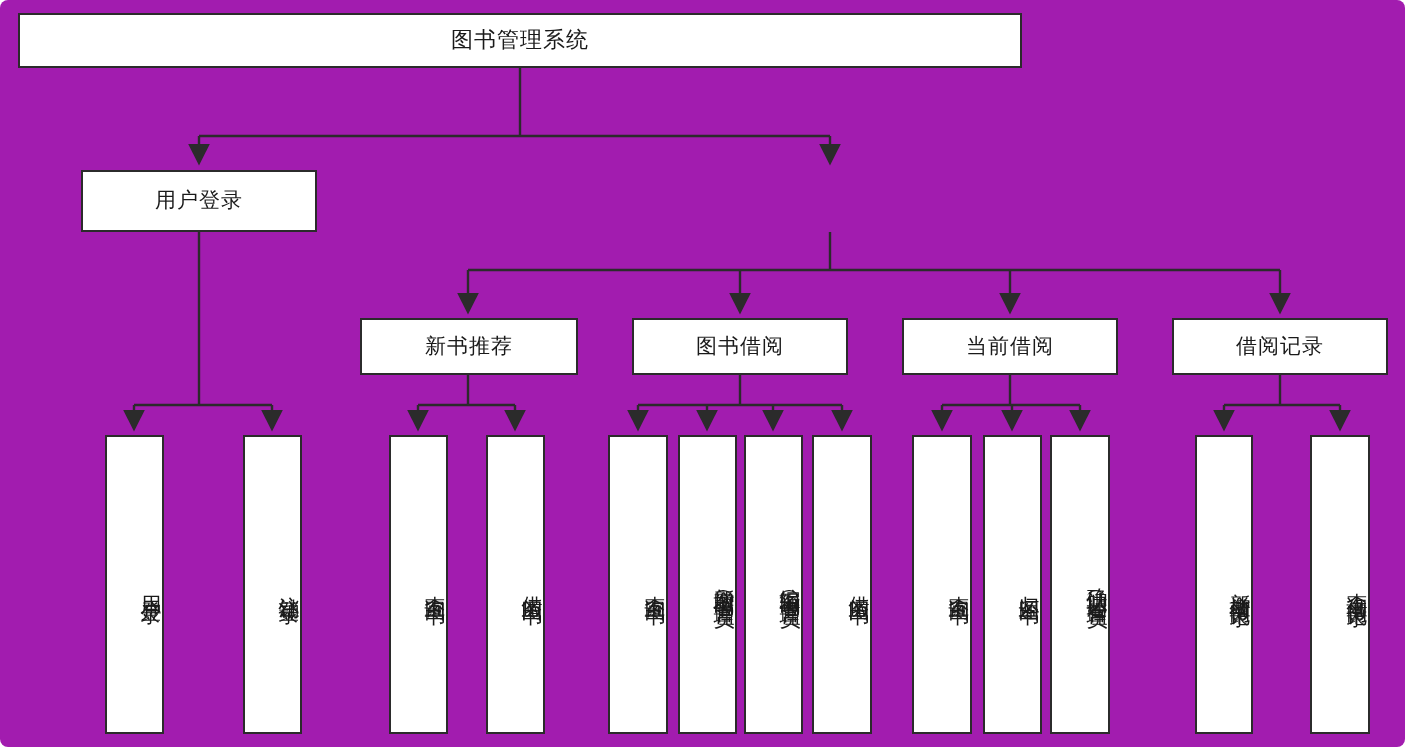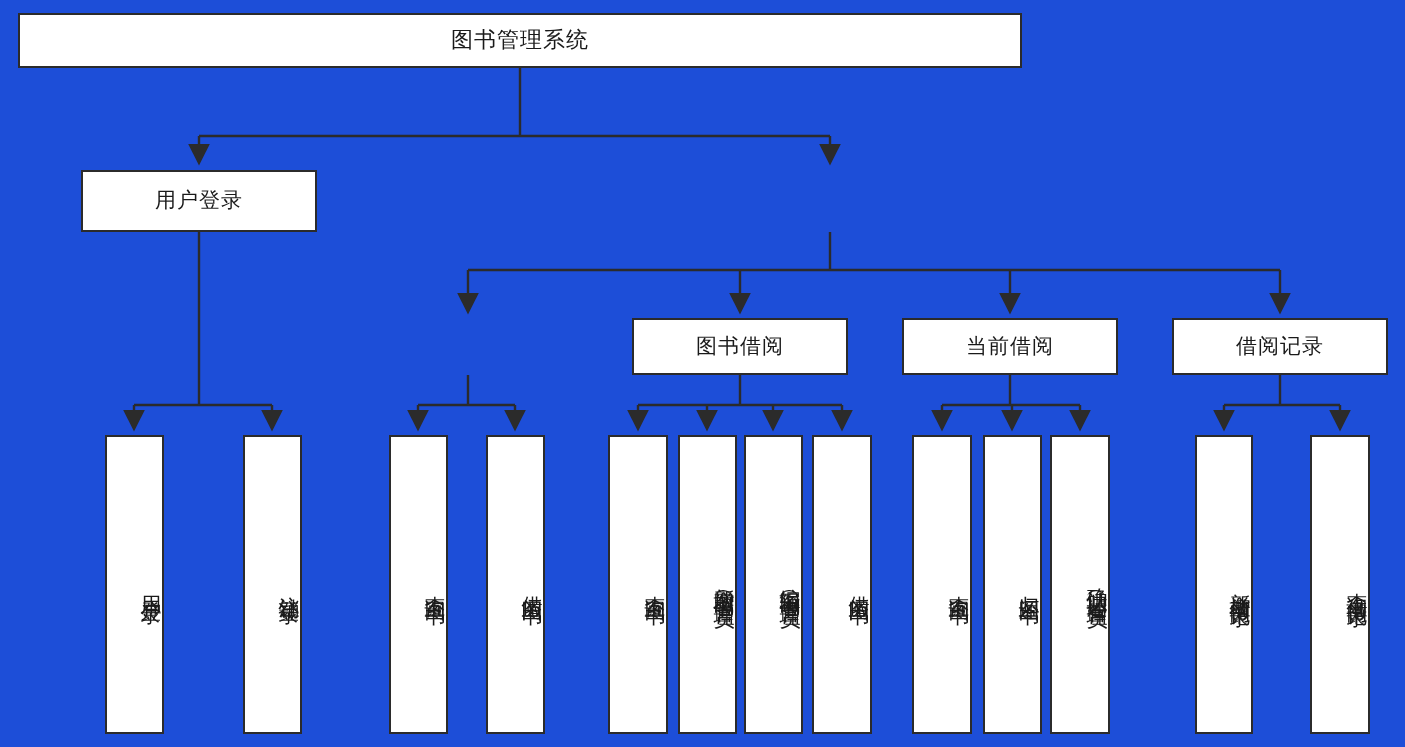--- a/index.html
+++ b/index.html
@@ -8,22 +8,23 @@
     padding: 0;
     background: #ffffff;
   }
   body {
     font-family: "DejaVu Sans", "Liberation Sans", sans-serif;
   }
   #diagram {
     position: relative;
     width: 1405px;
     height: 747px;
-    background: #1d4ed8;
+    background: #a21caf;
     overflow: hidden;
+    border-radius: 8px;
   }
   #edges {
     position: absolute;
     left: 0;
     top: 0;
     width: 1405px;
     height: 747px;
     pointer-events: none;
   }
   .node {
@@ -118,20 +119,21 @@
       <path d="M 1224 405 L 1340 405"></path>
       <path d="M 1224 405 L 1224 428" marker-end="url(#arrow)"></path>
       <path d="M 1340 405 L 1340 428" marker-end="url(#arrow)"></path>
     </g>
   </svg>
 
   <div class="node horiz root" style="left:18px; top:13px; width:1004px; height:55px;">图书管理系统</div>
 
   <div class="node horiz" style="left:81px; top:170px; width:236px; height:62px;">用户登录</div>
 
+  <div class="node horiz" style="left:360px; top:318px; width:218px; height:57px;">新书推荐</div>
   <div class="node horiz" style="left:632px; top:318px; width:216px; height:57px;">图书借阅</div>
   <div class="node horiz" style="left:902px; top:318px; width:216px; height:57px;">当前借阅</div>
   <div class="node horiz" style="left:1172px; top:318px; width:216px; height:57px;">借阅记录</div>
 
   <div class="node vert" style="left:105px; top:435px; width:59px; height:299px;">用户登录</div>
   <div class="node vert" style="left:243px; top:435px; width:59px; height:299px;">注销登录</div>
 
   <div class="node vert" style="left:389px; top:435px; width:59px; height:299px;">查询图书</div>
   <div class="node vert" style="left:486px; top:435px; width:59px; height:299px;">借阅图书</div>
 

